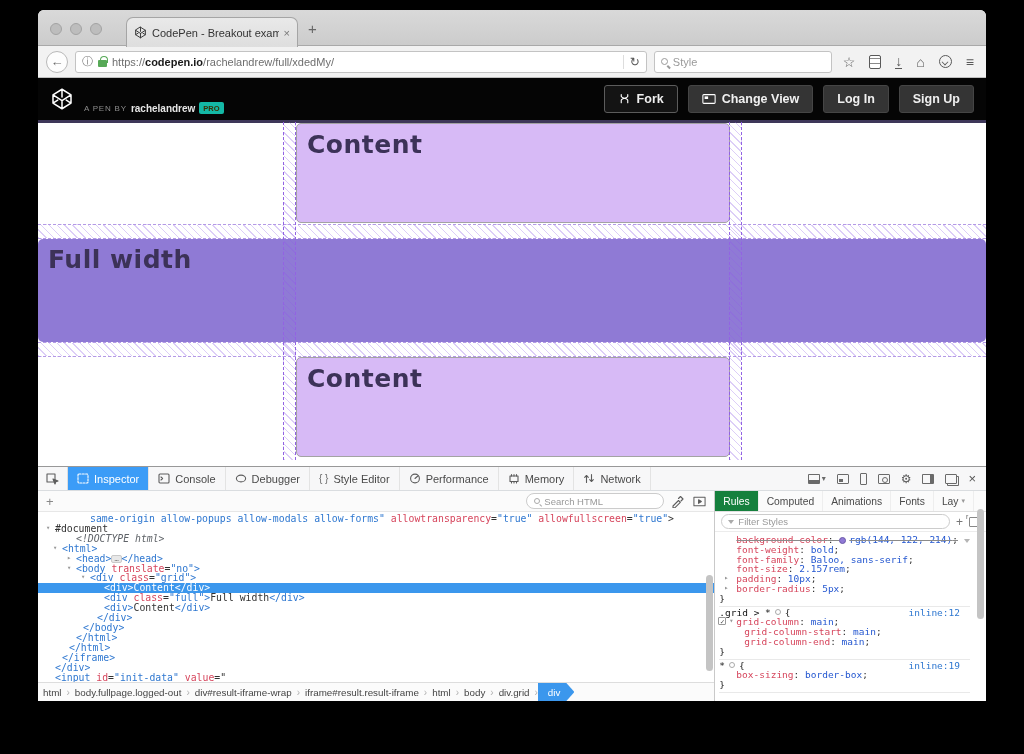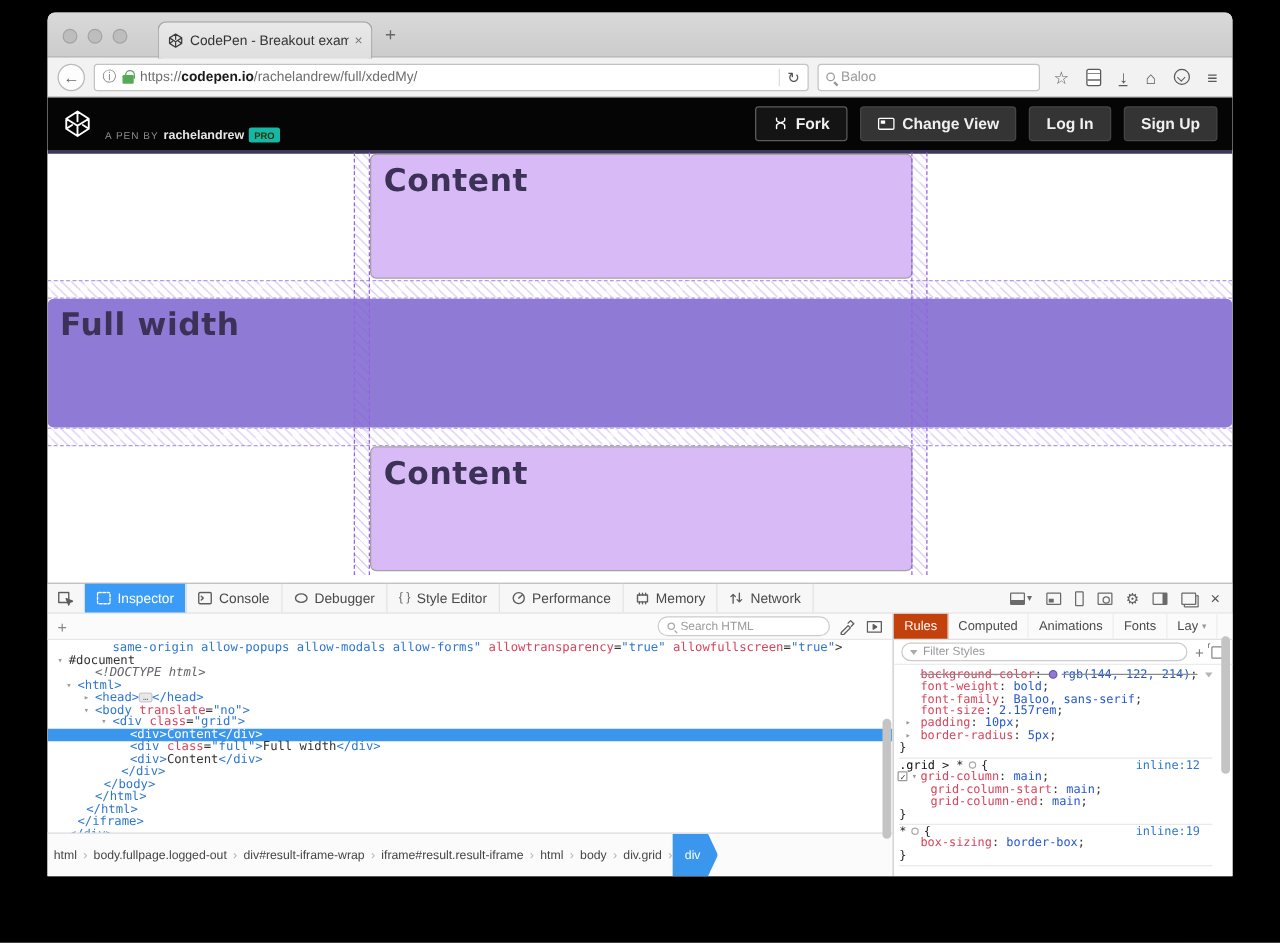--- a/index.html
+++ b/index.html
@@ -131,34 +131,34 @@
   .mrow { position:relative; white-space:pre; }
   .mrow .arr { position:absolute; color:#9a9a9a; font-size:7px; }
   .mrow.hl { background:#3b97ed; }
   .mrow.hl span { color:#fff !important; }
   .tag { color:#2e77d0; } .attr { color:#d6455c; } .val { color:#2e77d0; }
   .pln { color:#333; } .doc { color:#5f6368; font-style:italic; }
   .badge { display:inline-block; background:#e8e8e8; border:1px solid #c9c9c9; color:#777;
     border-radius:2px; font-size:7px; line-height:6px; padding:0 2px; vertical-align:1px; }
   .mscroll { position:absolute; right:1px; top:84px; width:7px; height:96px; background:#c4c4c4; border-radius:4px; }
 
-  .breadcrumbs { height:35px; background:#fbfbfb; border-top:1px solid #ddd;
+  .breadcrumbs { height:19px; background:#fbfbfb; border-top:1px solid #ddd;
     display:flex; align-items:center; font-size:9.8px; color:#444; overflow:hidden; flex:0 0 auto; }
   .crumb { padding:0 5px; white-space:nowrap; }
   .crumb-sep { color:#b3b3b3; font-size:10px; }
   .crumb.sel { background:#3b97ed; color:#fff; height:100%; display:flex; align-items:center;
     padding:0 14px 0 10px; clip-path:polygon(0 0, calc(100% - 8px) 0, 100% 50%, calc(100% - 8px) 100%, 0 100%); }
 
   .rules-pane { flex:0 0 240px; border-left:1px solid #c9c9c9; display:flex; flex-direction:column;
     background:#fff; position:relative; min-height:0; }
   .rules-tabs { height:21px; background:#fbfbfb; border-bottom:1px solid #e0e0e0;
     display:flex; align-items:stretch; flex:0 0 auto; }
   .rtab { display:flex; align-items:center; padding:0 8px; font-size:10.3px; color:#4a4a4a;
     border-right:1px solid #eee; }
-  .rtab.active { background:#c2410c; color:#fff; }
+  .rtab.active { background:#15803d; color:#fff; }
   .rtab .tcaret { font-size:7px; color:#999; margin-left:3px; }
   .filter-row { height:20px; display:flex; align-items:center; gap:6px; padding:0 6px;
     border-bottom:1px solid #ececec; flex:0 0 auto; }
   .filterbox { flex:1; height:15px; border:1px solid #ccc; border-radius:8px; background:#fff;
     display:flex; align-items:center; gap:4px; padding:0 6px; }
   .funnel { width:0; height:0; border-left:3px solid transparent; border-right:3px solid transparent;
     border-top:4px solid #aaa; }
   .filterbox .ph { font-size:9.5px; color:#999; }
   .addrule { color:#777; font-size:12px; }
   .pseudo { width:11px; height:10px; border:1px solid #888; border-radius:1px; position:relative; }
@@ -216,21 +216,21 @@
     <div class="navbar">
       <span class="backbtn">←</span>
       <div class="urlfield">
         <span class="info-i">ⓘ</span>
         <span class="lock"></span>
         <span class="url"><span>https://</span><b>codepen.io</b><span>/rachelandrew/full/xdedMy/</span></span>
         <span class="reload">↻</span>
       </div>
       <div class="searchfield">
         <span class="mag"></span>
-        <span class="search-ph">Baloo</span>
+        <span class="search-ph">Style</span>
       </div>
       <div class="navicons">
         <span class="gi">☆</span>
         <span class="rlist"></span>
         <span class="gi dl" style="border-bottom:1.5px solid #595959">↓</span>
         <span class="gi">⌂</span>
         <span class="pocket"></span>
         <span class="gi menu">≡</span>
       </div>
     </div>

